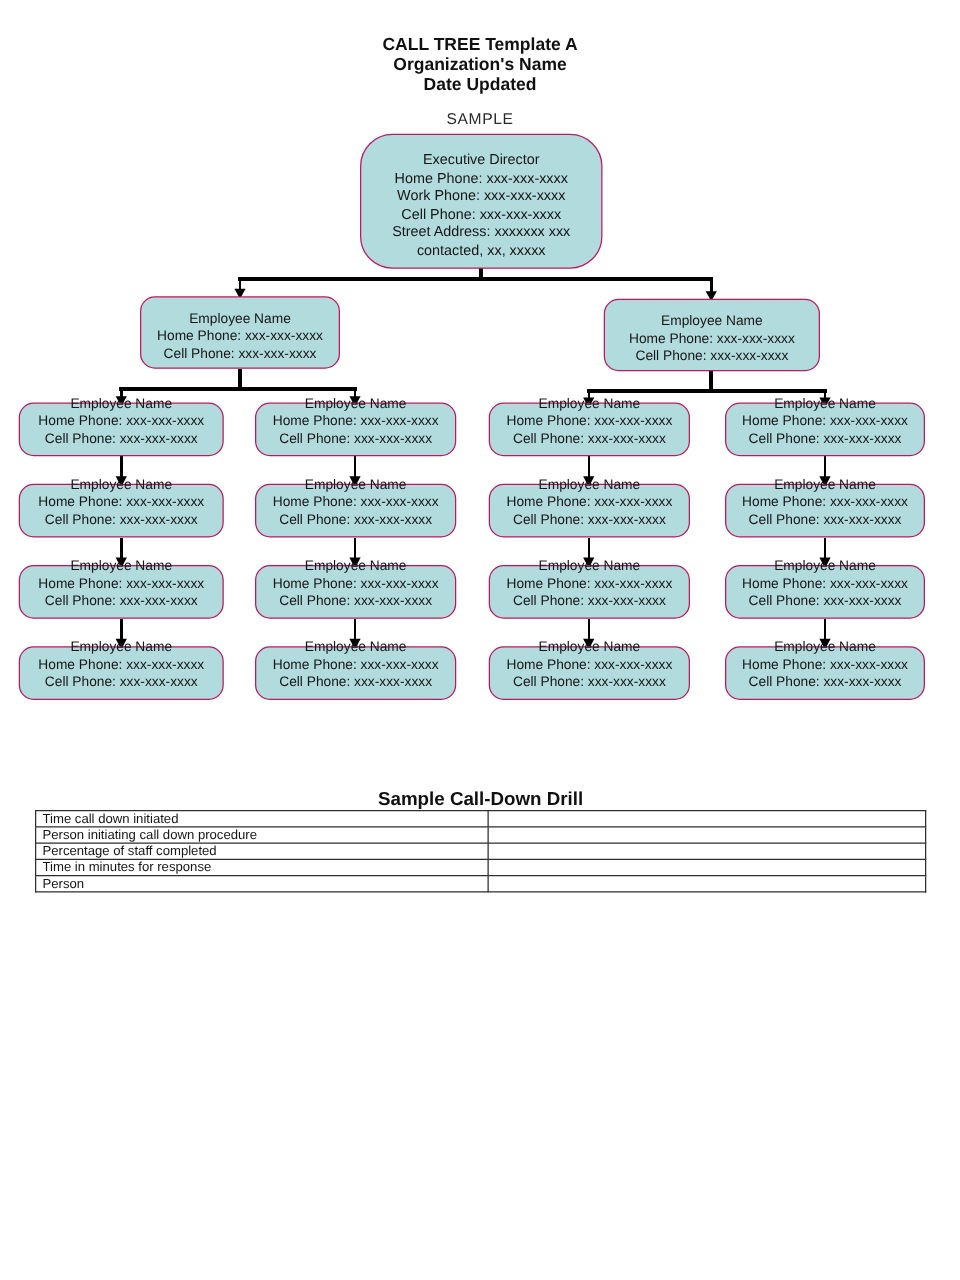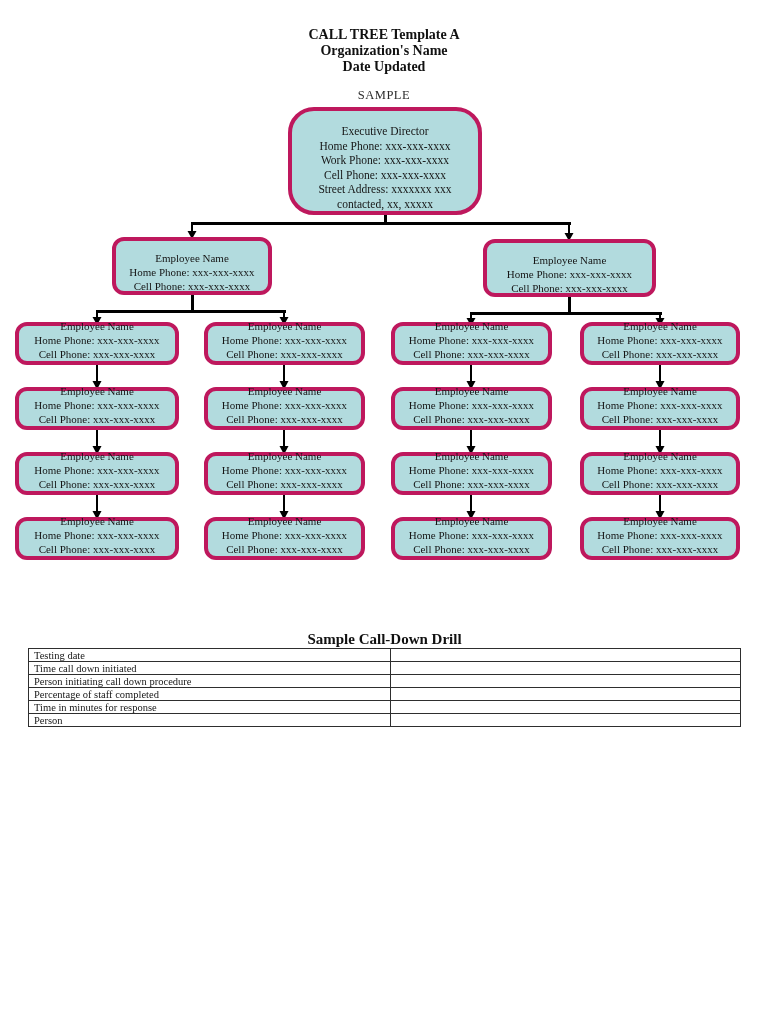--- a/index.html
+++ b/index.html
@@ -3,21 +3,21 @@
 <meta charset="utf-8">
 <style>
   html, body { margin: 0; padding: 0; background: #ffffff; }
   .page {
     position: relative;
     width: 768px;
     height: 1024px;
     background: #ffffff;
     margin: 0 auto;
     overflow: hidden;
-    font-family: Liberation Serif, serif;
+    font-family: Liberation Sans, sans-serif;
     color: #1a1a1a;
   }
 
   
   .doc-title {
     position: absolute;
     top: 27px; left: 0; width: 768px;
     text-align: center;
     font-weight: bold;
     font-size: 14px;
@@ -30,21 +30,21 @@
     text-align: center;
     font-size: 12.5px;
     letter-spacing: 0.5px;
     color: #2b2b2b;
   }
 
   
   .node {
     position: absolute;
     background: #b2dbde;
-    border: 4px solid #be185d;
+    border: 1px solid #be185d;
     text-align: center;
     box-sizing: border-box;
     color: #161616;
   }
   .node .nline { white-space: nowrap; }
 
   .exec {
     left: 288px; top: 107px; width: 194px; height: 108px;
     border-radius: 26px;
     font-size: 11.5px; line-height: 14.5px;
@@ -307,24 +307,20 @@
     <div class="nline">Employee Name</div>
     <div class="nline">Home Phone: xxx-xxx-xxxx</div>
     <div class="nline">Cell Phone: xxx-xxx-xxxx</div>
   </div>
     </div>
 
   <div class="drill-title">Sample Call-Down Drill</div>
   <table class="drill">
     <tbody>
       <tr>
-        <td class="drill-label">Testing date</td>
-        <td class="drill-value"></td>
-      </tr>
-      <tr>
         <td class="drill-label">Time call down initiated</td>
         <td class="drill-value"></td>
       </tr>
       <tr>
         <td class="drill-label">Person initiating call down procedure</td>
         <td class="drill-value"></td>
       </tr>
       <tr>
         <td class="drill-label">Percentage of staff completed</td>
         <td class="drill-value"></td>

